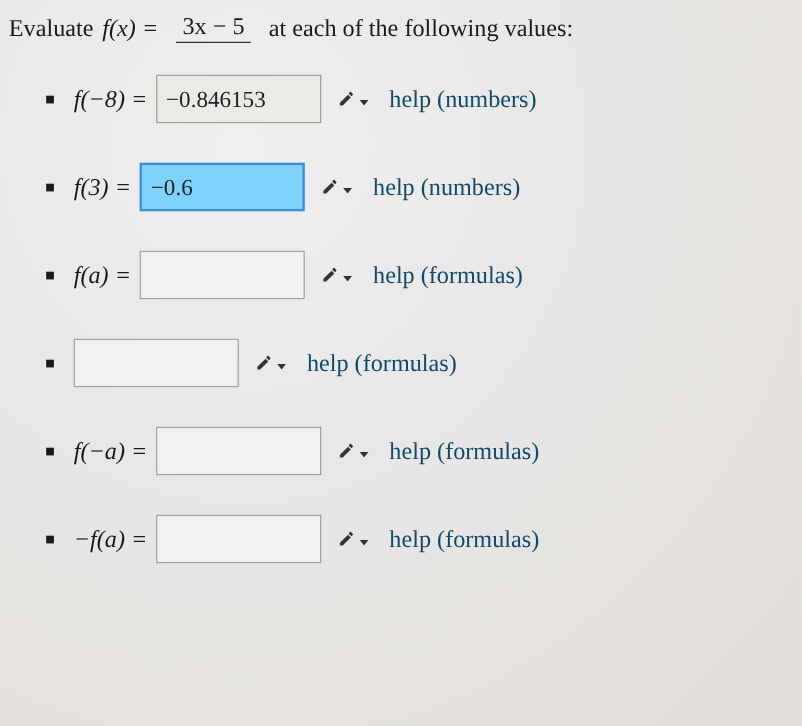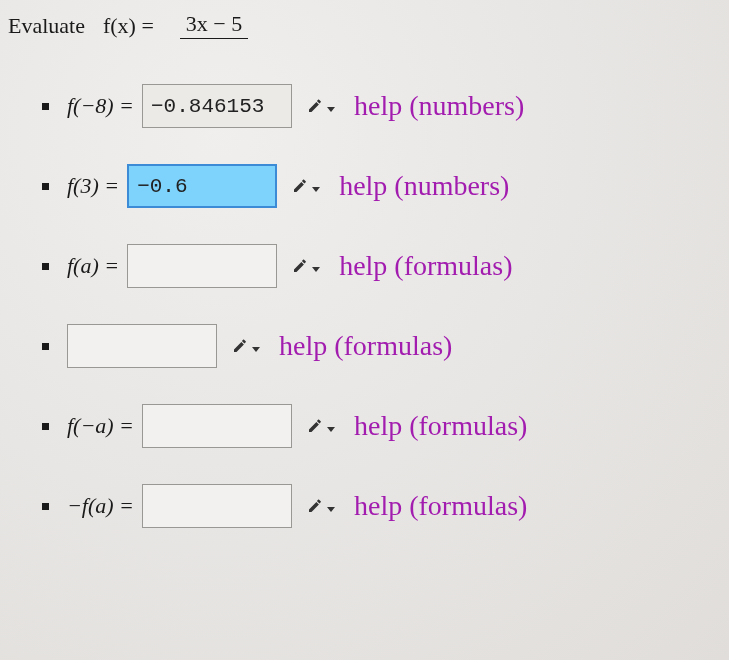--- a/index.html
+++ b/index.html
@@ -11,39 +11,39 @@
       font-family: Georgia, 'Times New Roman', serif;
       font-size: 22px;
       color: #1a1a1a;
       background: #e8e6e4;
       background-image: radial-gradient(ellipse at 30% 20%, rgba(255,255,255,0.35), rgba(200,195,190,0.25));
     }
     .prompt {
       display: flex;
       align-items: center;
       flex-wrap: wrap;
-      gap: 18px;
-      margin-bottom: 44px;
+      gap: 8px;
+      margin-bottom: 28px;
     }
     .frac {
       display: inline-flex;
       flex-direction: row;
       align-items: center;
       vertical-align: middle;
       margin: 0 8px;
       line-height: 1.1;
     }
     .frac .num {
       padding: 0 6px 2px 6px;
       border-bottom: 1.5px solid #1a1a1a;
     }
     .frac .den {
       padding: 2px 6px 0 6px;
     }
-    .fvar { }
+    .fvar { font-style: italic; }
     ul.items {
       list-style: none;
       padding: 0 0 0 34px;
       margin: 0;
     }
     ul.items > li {
       display: flex;
       align-items: center;
       gap: 8px;
       margin-bottom: 34px;
@@ -56,21 +56,21 @@
       flex: 0 0 auto;
       margin-right: 10px;
     }
     .lhs {
       white-space: nowrap;
       font-style: italic;
     }
     input.answer {
       height: 44px;
       padding: 4px 8px;
-      font-family: Liberation Mono, monospace;
+      font-family: Liberation Serif, serif;
       font-size: 21px;
       color: #222;
       background: #f3f1ef;
       border: 1px solid #9a9894;
       outline: none;
     }
     input.answer.focused {
       border: 2px solid #3b8bd6;
       background: #7dd3fc;
     }
@@ -91,35 +91,36 @@
     .edit-btn svg { width: 16px; height: 16px; }
     .edit-btn .caret {
       width: 0; height: 0;
       border-left: 4px solid transparent;
       border-right: 4px solid transparent;
       border-top: 5px solid #333;
       margin-left: 2px;
       margin-top: 6px;
     }
     .help {
-      color: #a21caf;
+      color: #0c4a6e;
       font-family: Georgia, serif;
-      font-size: 28px;
+      font-size: 22px;
       cursor: pointer;
     }
   </style>
 </head>
 <body>
 
 <div class="prompt">
   <span>Evaluate</span>
   <span class="fvar">f(x) =</span>
   <span class="frac">
     <span class="num">3x − 5</span>
   </span>
+  <span>at each of the following values:</span>
 </div>
 
 <ul class="items">
 
   <li>
     <span class="bullet"></span>
     <span class="lhs">f(−8) =</span>
     <input class="answer w-correct" value="−0.846153" style="">
     <span class="edit-btn">
       <svg viewBox="0 0 16 16">

